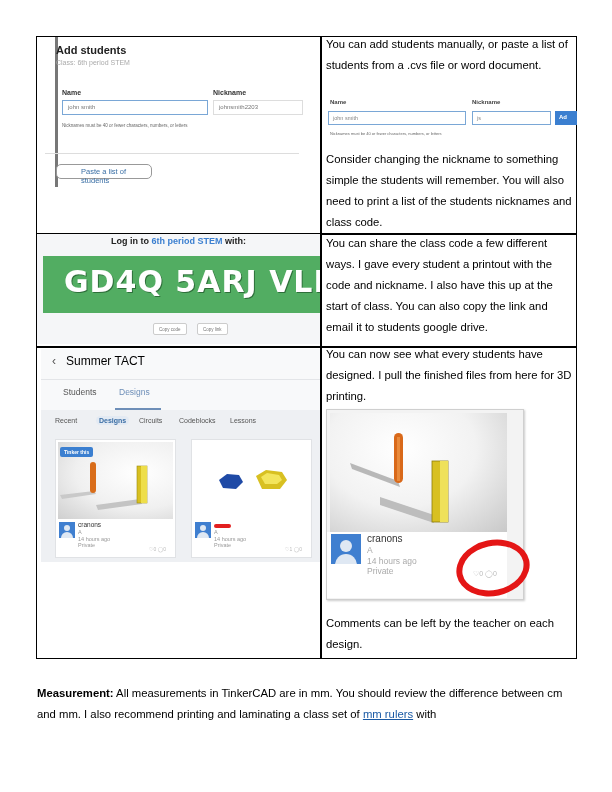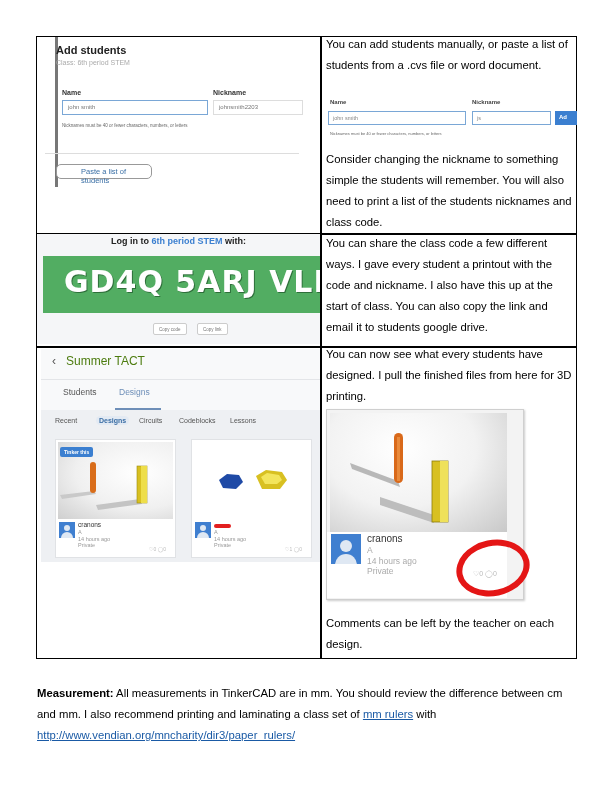--- a/index.html
+++ b/index.html
@@ -34,21 +34,21 @@
   .login-title .cls { color: #3b7fd0; margin-top: 28px; }
   .code-banner { position: absolute; left: 6px; top: 22px; width: 277px; height: 57px; background: #52ad62; overflow: hidden; }
   .code-text { position: absolute; left: 21px; top: 8px; font-size: 30px; font-weight: bold; color: #fff; letter-spacing: 1px;
                white-space: nowrap; font-family: "DejaVu Sans", sans-serif; text-shadow: 1px 1px 0 #2e6e3a; }
   .copy-btn { position: absolute; top: 89px; height: 12px; border: 1px solid #ccc; background: #fff; font-size: 4.5px;
               color: #777; padding: 3px 5px; box-sizing: border-box; border-radius: 2px; }
   
   .designs { position: absolute; left: 4px; top: 312px; width: 279px; height: 213px; background: #eef0f3; }
   .designs .topbar { position: absolute; left: 0; top: 0; width: 100%; height: 30px; background: #f8f9fa; border-bottom: 1px solid #e3e5e8; }
   .back-chev { position: absolute; left: 11px; top: 5px; font-size: 12px; color: #555; }
-  .class-name { position: absolute; left: 25px; top: 5px; font-size: 12px; color: #4d7c0f; }
+  .class-name { position: absolute; left: 25px; top: 5px; font-size: 12px; color: #000000; }
   .tabs-row { position: absolute; left: 0; top: 31px; width: 100%; height: 30px; background: #f8f9fa; }
   .tab { position: absolute; top: 7px; font-size: 8.5px; color: #555; }
   .tab.active { color: #6e8fb8; }
   .tab-underline { position: absolute; left: 74px; top: 28px; width: 46px; height: 1.5px; background: #6e8fb8; }
   .filter-row { position: absolute; left: 0; top: 63px; width: 100%; height: 20px; }
   .filter { position: absolute; top: 5px; font-size: 7px; color: #555; }
   .filter.active { color: #3b6ea5; font-weight: bold; background: #e3eaf3; padding: 1px 3px; border-radius: 6px; top: 4px; }
   .card { position: absolute; top: 90px; width: 119px; height: 117px; background: #fff; border: 1px solid #e0e2e5; }
   .card .thumb { position: absolute; left: 2px; top: 2px; width: 115px; height: 77px;
                  background: radial-gradient(ellipse at 70% 40%, #fff 0%, #f0f0f0 55%, #cfcfcf 100%); overflow: hidden; }
@@ -208,14 +208,14 @@
       <div>Private</div>
     </div>
     <div class="card-stats" style="left:146px;top:38px;font-size:7px">♡0 ◯0</div>
   </div>
 </div>
 <div class="red-circle" style="left:456px;top:540px"></div>
 
 <div class="cell-text" style="left:326px;top:613px;width:250px">Comments can be left by the teacher on each design.</div>
 
 <div class="footer">
-  <b>Measurement:</b><span> All measurements in TinkerCAD are in mm. You should review the difference between cm and mm. I also recommend printing and laminating a class set of </span><a>mm rulers</a><span> with </span><br><a>http://www.vendian.org/mncharity/dir3/paper_rulers/</a>
+  <b>Measurement:</b><span> All measurements in TinkerCAD are in mm. You should review the difference between cm and mm. I also recommend printing and laminating a class set of </span><a>mm rulers</a><span> with </span><br>
 </div>
 
 </body></html>

